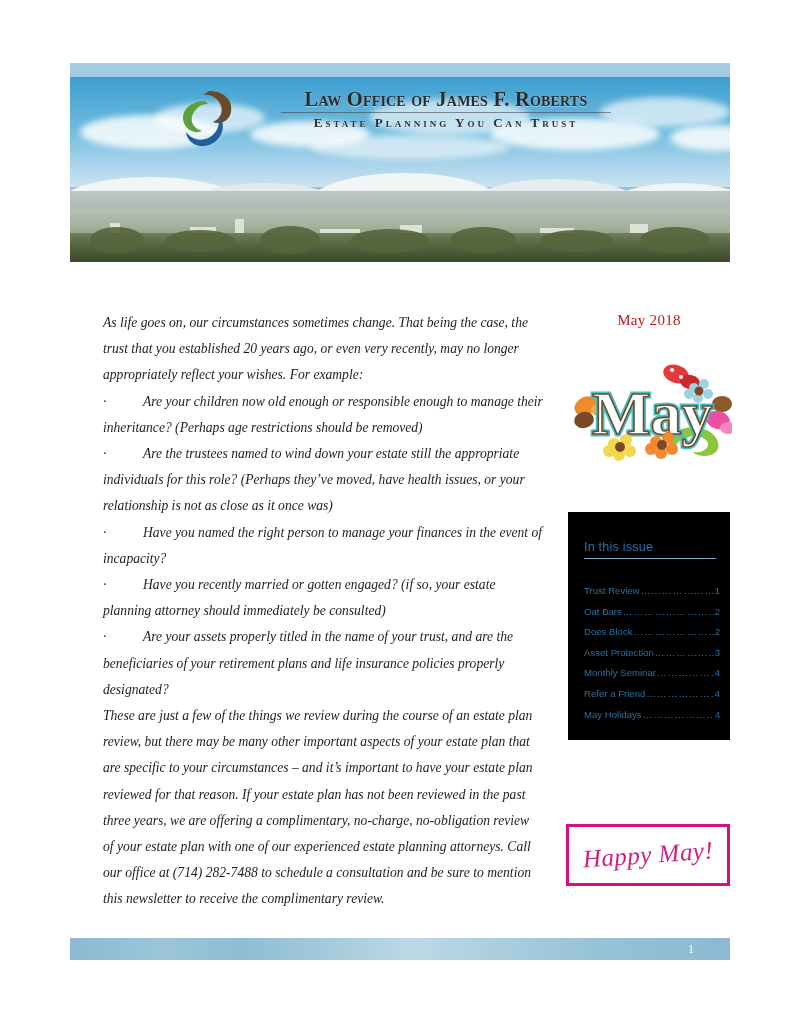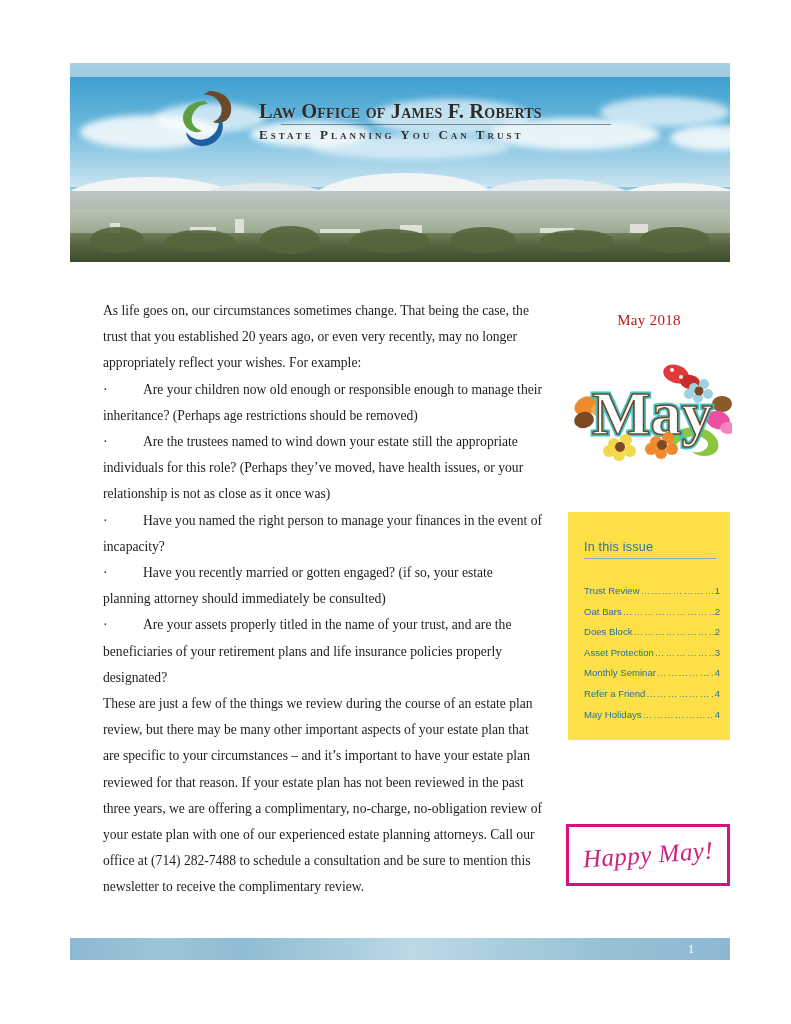--- a/index.html
+++ b/index.html
@@ -97,23 +97,23 @@
     top: 22px;
     width: 460px;
     height: 75px;
   }
   .logo-mark {
     position: absolute; left: 0; top: 0; width: 72px; height: 72px;
   }
   .logo-text {
     position: absolute;
     left: 84px;
-    top: 16px;
+    top: 4px;
     width: 374px;
-    text-align: left;
+    text-align: center;
   }
   .logo-line1 {
     font-family: "Liberation Serif", serif;
     font-size: 20.5px;
     font-weight: bold;
     color: #2b2b2b;
     letter-spacing: .2px;
     line-height: 1.05;
     font-variant: small-caps;
     text-shadow: 0 1px 1px rgba(255,255,255,.45);
@@ -156,27 +156,28 @@
     font-family: "Liberation Serif", serif;
     font-size: 23.5px;
     color: #2f6d96;
     letter-spacing: .2px;
   }
 
   
   .body-col {
     position: absolute;
     left: 103px;
-    top: 298px;
+    top: 310px;
     width: 440px;
     font-family: "Liberation Serif", serif;
     font-size: 13.6px;
     line-height: 26.2px;
     color: #1d1d1d;
     text-align: left;
+    font-style: italic;
   }
   .body-col p { margin: 0; }
   .bullet-item {
     position: relative;
     padding-left: 0;
     margin: 0;
   }
   .bullet-item .dot {
     display: inline-block;
     width: 40px;
@@ -203,21 +204,21 @@
     width: 160px;
     height: 104px;
   }
 
   .issue-box {
     position: absolute;
     left: 568px;
     top: 512px;
     width: 162px;
     height: 228px;
-    background: #fde047;
+    background: #000000;
   }
   .issue-inner {
     position: absolute;
     left: 16px;
     top: 28px;
     right: 10px;
   }
   .issue-head {
     font-family: "Liberation Sans", sans-serif;
     font-size: 12.6px;

